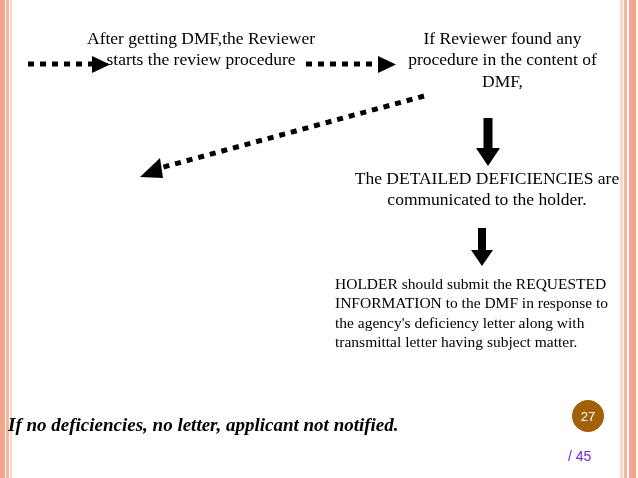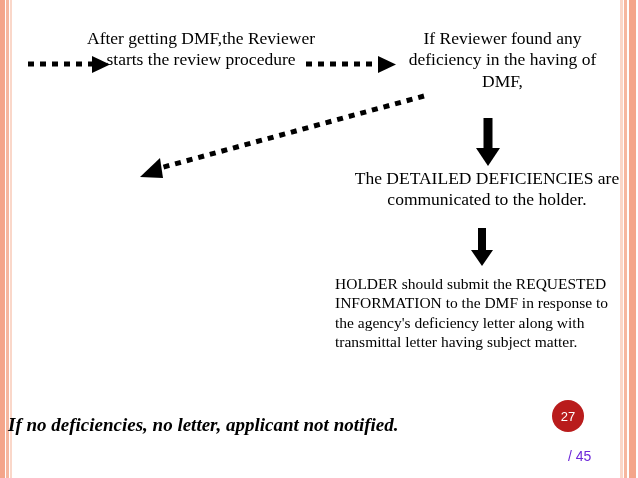--- a/index.html
+++ b/index.html
@@ -94,26 +94,26 @@
     top: 413px;
     width: 520px;
     font-size: 19px;
     font-style: italic;
     font-weight: bold;
   }
 
   
   .page-circle {
     position: absolute;
-    left: 552px;
+    left: 572px;
     top: 400px;
     width: 32px;
     height: 32px;
     border-radius: 50%;
-    background: #b91c1c;
+    background: #a16207;
     color: #ffffff;
     font-size: 13px;
     font-family: "Liberation Sans", sans-serif;
     display: flex;
     align-items: center;
     justify-content: center;
   }
   #page-total {
     position: absolute;
     left: 568px;
@@ -171,21 +171,21 @@
     </g>
 
     <g>
       <line x1="482" y1="228" x2="482" y2="252" stroke="#000" stroke-width="8"></line>
       <polygon points="471,250 493,250 482,266" fill="#000"></polygon>
     </g>
   </svg>
 
   <div class="txt hdr" id="head-left">After getting DMF,the Reviewer starts the review procedure</div>
 
-  <div class="txt hdr" id="head-right">If Reviewer found any deficiency in the having of DMF,</div>
+  <div class="txt hdr" id="head-right">If Reviewer found any procedure in the content of DMF,</div>
 
   <div class="txt" id="detailed">The DETAILED DEFICIENCIES are communicated to the holder.</div>
 
 
   <div class="txt" id="holder">HOLDER should submit the REQUESTED INFORMATION to the DMF in response to the agency's deficiency letter along with transmittal letter having subject matter.</div>
 
   <div class="txt" id="nodef">If no deficiencies, no letter, applicant not notified.</div>
 
   <div class="page-circle">27</div>
   <div id="page-total">/ 45</div>

